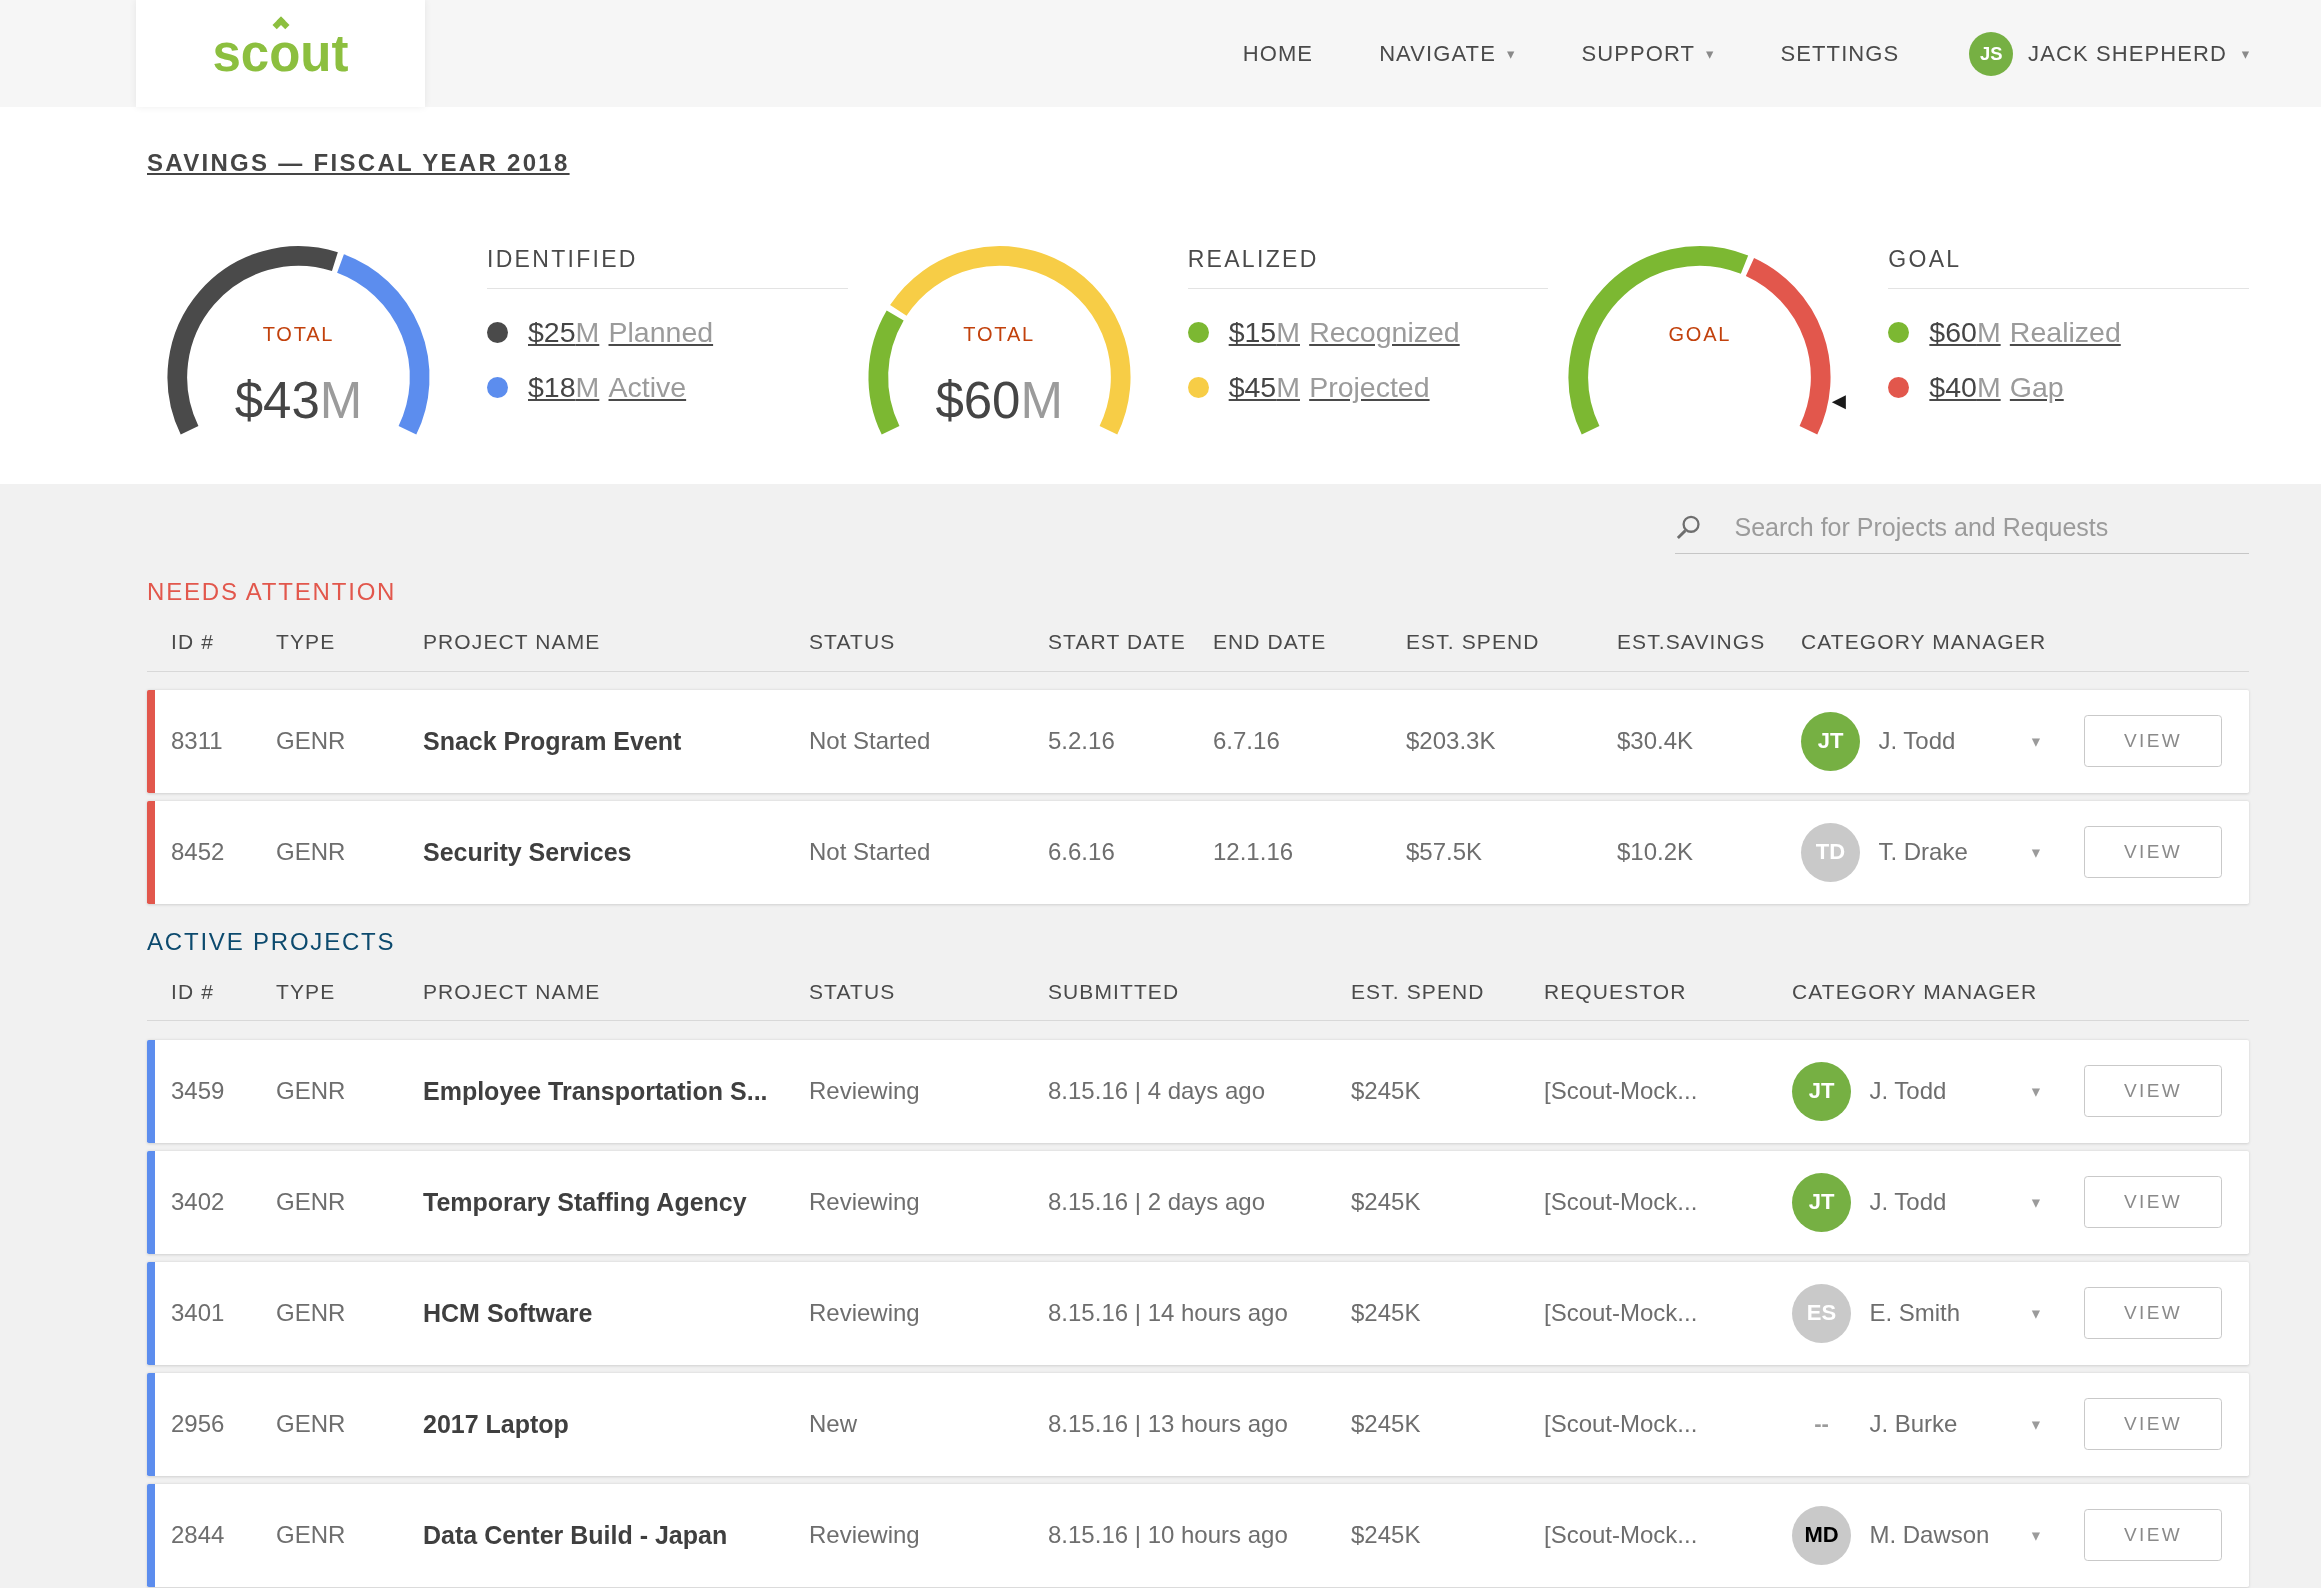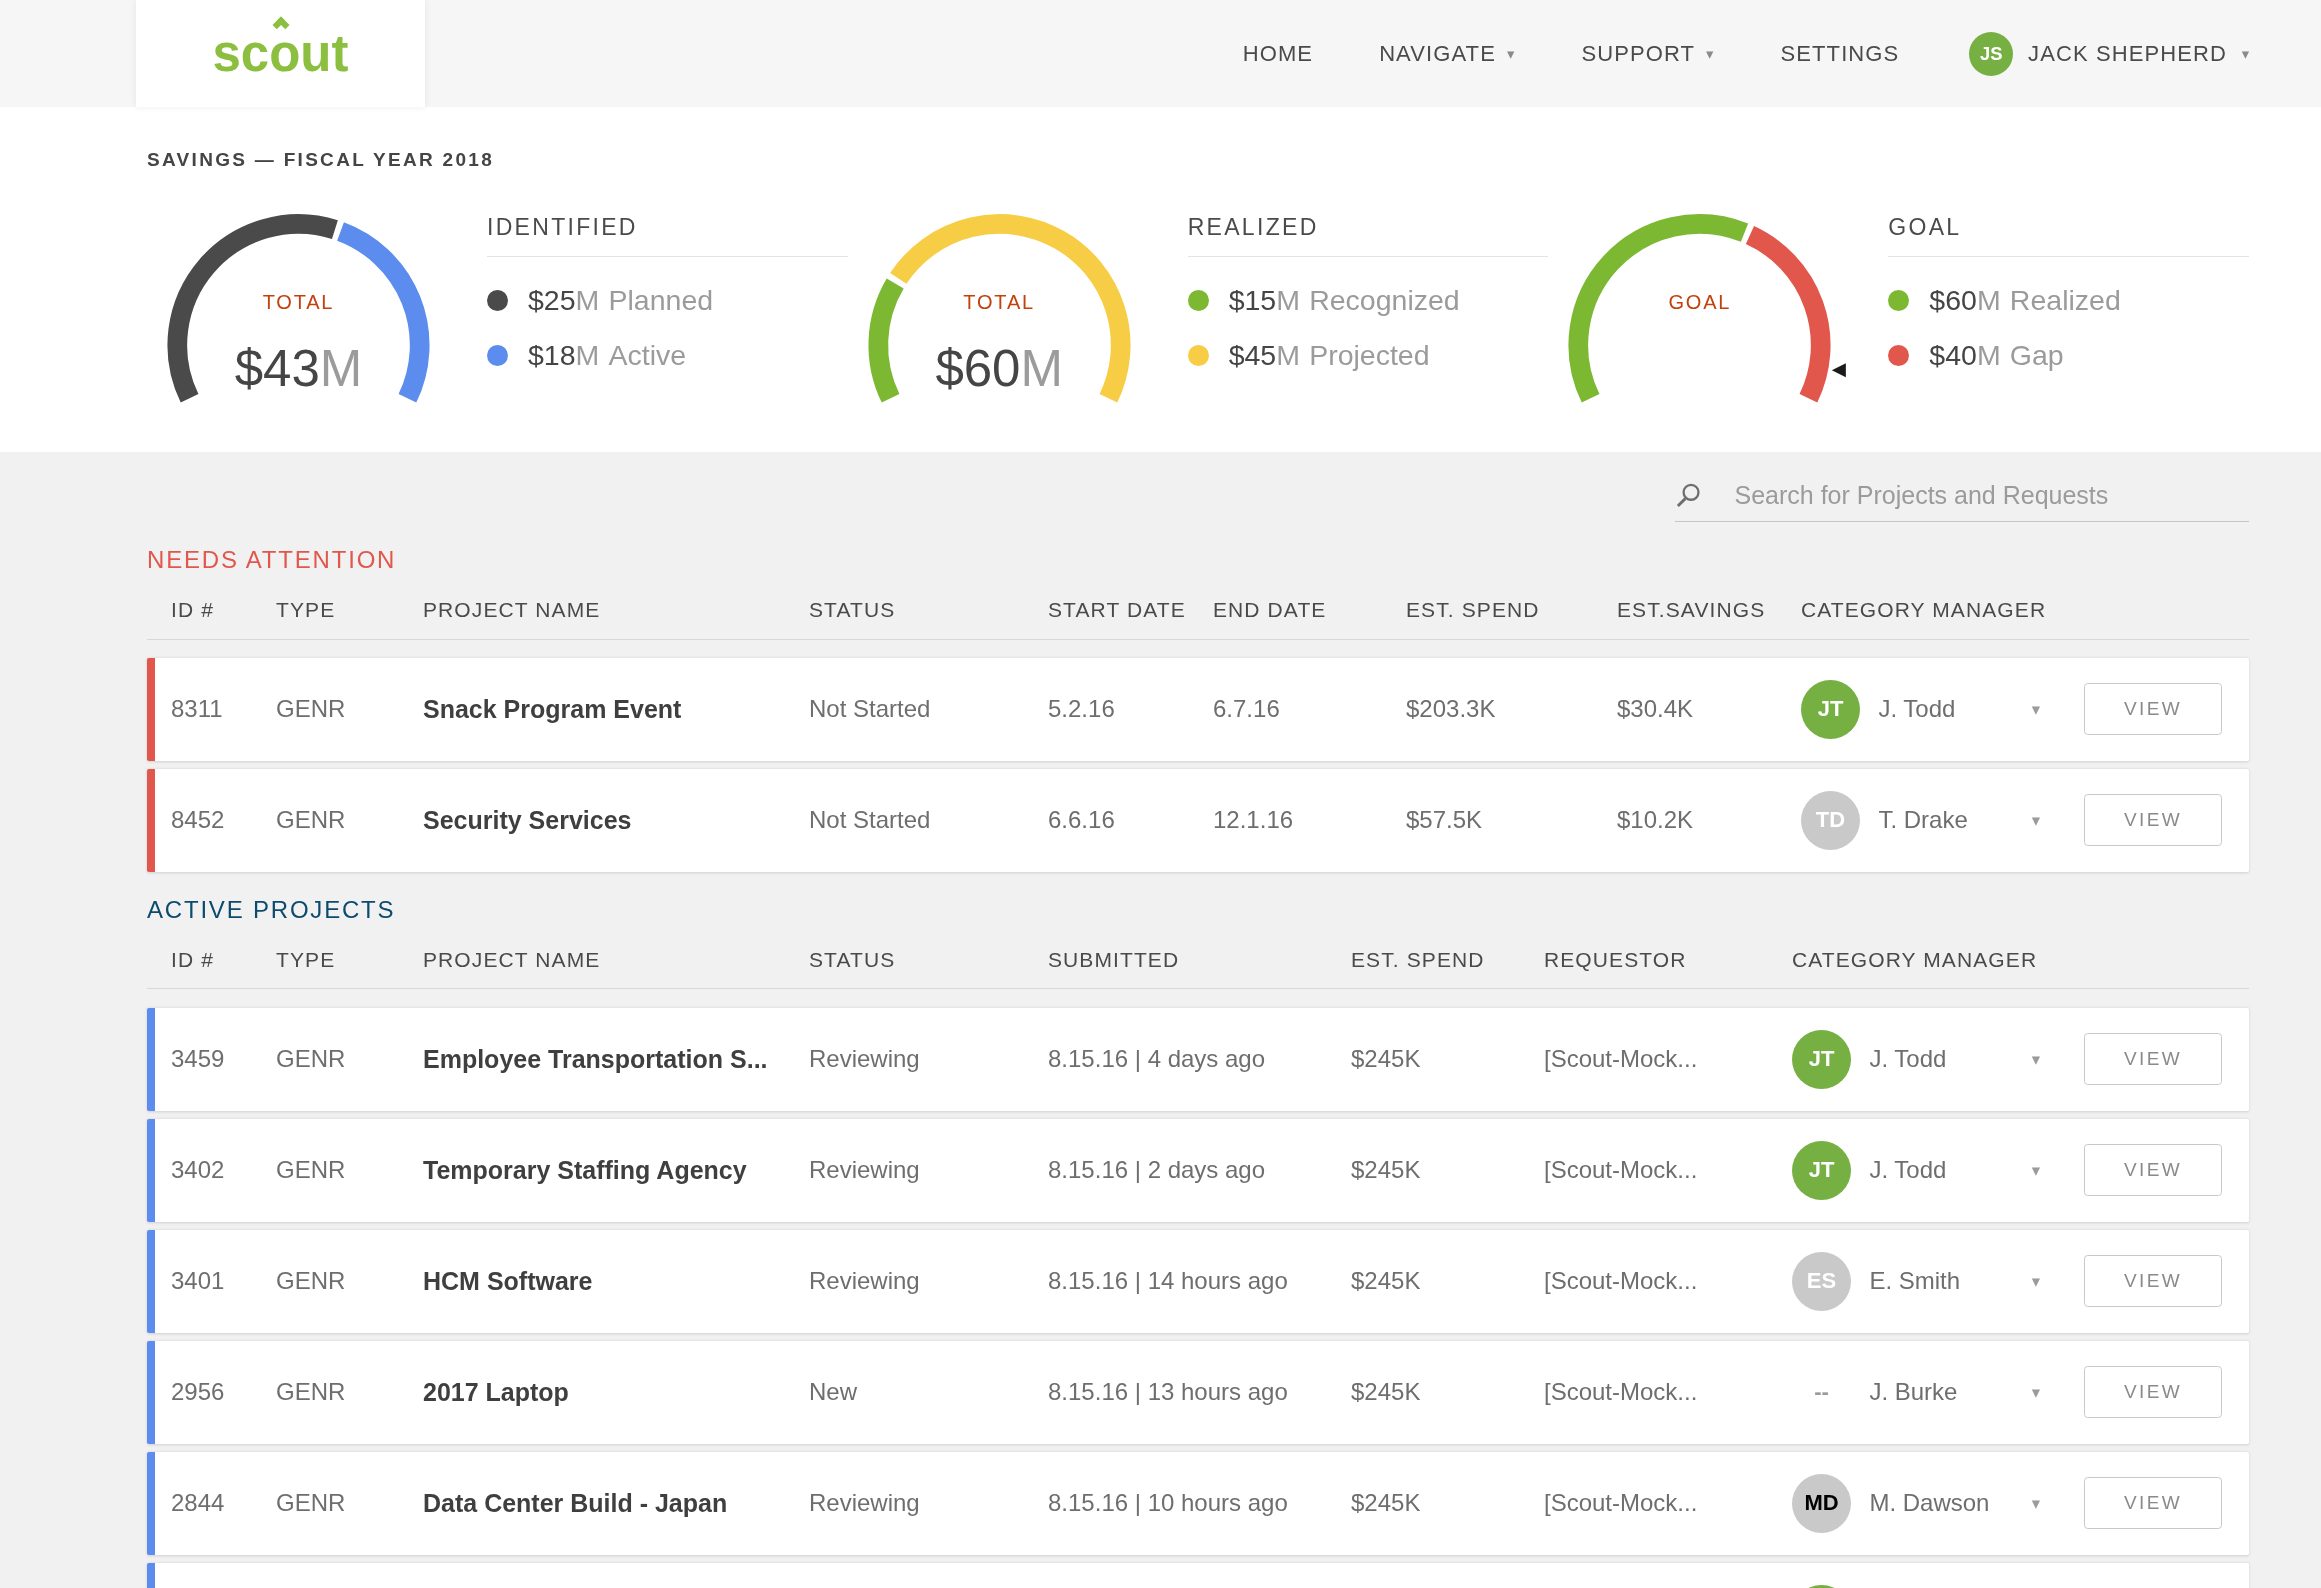--- a/index.html
+++ b/index.html
@@ -20,35 +20,35 @@
   .nav-link { display: flex; align-items: center; gap: 11px; font-size: 22px; letter-spacing: 1.1px; color: #4A4A4A; cursor: pointer; white-space: nowrap; }
   .caret { font-size: 14.7px; color: #8A8A8A; }
   .caret:empty { display: none; }
   .user { display: flex; align-items: center; gap: 14.7px; margin-left: 70px; cursor: pointer; }
   .user-avatar { width: 44px; height: 44px; border-radius: 50%; color: #fff; font-size: 18.4px; font-weight: bold;
                  display: flex; align-items: center; justify-content: center; }
   .user-name { font-size: 22px; letter-spacing: 1.1px; }
 
   
   .hero { background: #fff; padding: 42px 73px 46px 147px; }
-  .page-title { font-size: 19px; font-weight: bold; letter-spacing: 2.3px; color: #454545; margin-bottom: 30px; }
+  .page-title { font-size: 24px; font-weight: bold; letter-spacing: 2.3px; color: #454545; margin-bottom: 56px; text-decoration: underline; }
   .gauges { display: flex; }
   .gauge-widget { flex: 1; display: flex; gap: 37px; }
   .gauge-wrap { position: relative; width: 303px; height: 205px; flex: none; }
   .gauge-wrap svg { width: 303px; height: 205px; display: block; }
   .gauge-center { position: absolute; left: 0; right: 0; top: 44%; text-align: center; }
   .gauge-center-label { font-size: 20px; letter-spacing: 1.8px; color: #c2410c; margin-bottom: 25px; }
   .gauge-value { font-size: 51px; color: #454545; }
   .gauge-suffix { color: #9B9B9B; }
   .gauge-marker { position: absolute; right: 5.5px; bottom: 26px; font-size: 18.4px; color: #1A1A1A; }
   .gauge-marker:empty { display: none; }
   .legend { flex: 1; max-width: 377px; padding-top: 13px; }
   .legend-title { font-size: 23px; letter-spacing: 2.3px; color: #4A4A4A; padding-bottom: 14.7px;
                   border-bottom: 0.9px solid #E3E3E3; margin-bottom: 27.5px; }
-  .legend-row { display: flex; align-items: center; margin-bottom: 22px; font-size: 28.5px; }
+  .legend-row { display: flex; align-items: center; margin-bottom: 22px; font-size: 28.5px; text-decoration: underline; }
   .legend-dot { width: 21px; height: 21px; border-radius: 50%; margin-right: 20px; flex: none; }
   .legend-amount { color: #454545; }
   .legend-suffix { color: #9B9B9B; }
   .legend-label { color: #9B9B9B; margin-left: 9.2px; }
 
   
   .content { padding: 29px 73px 27.5px 147px; }
   .search-row { display: flex; justify-content: flex-end; margin-bottom: 5.5px; }
   .search-box { display: flex; align-items: center; gap: 32px; width: 574px;
                 border-bottom: 0.9px solid #C6C6C6; padding-bottom: 11px; }

